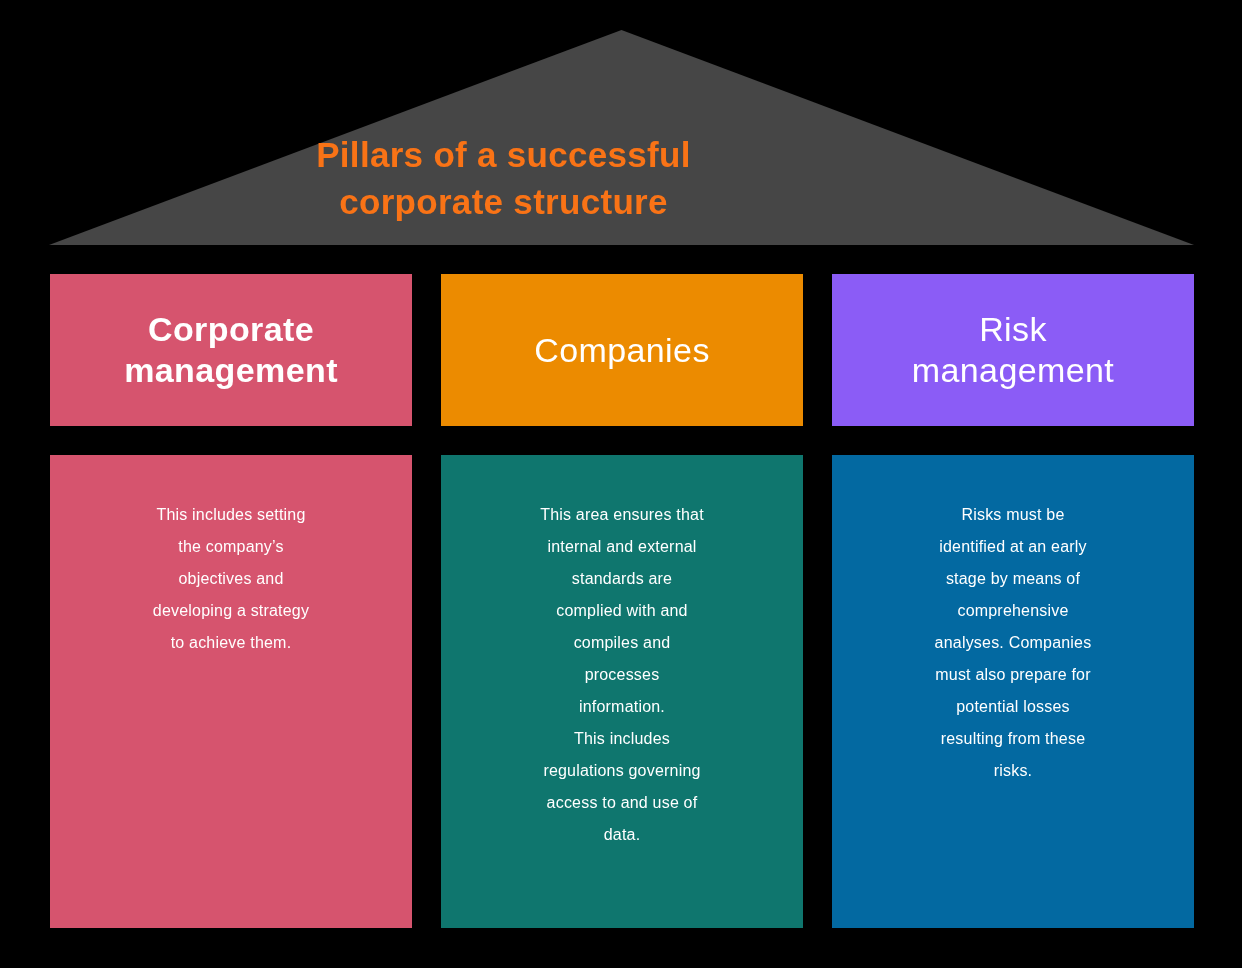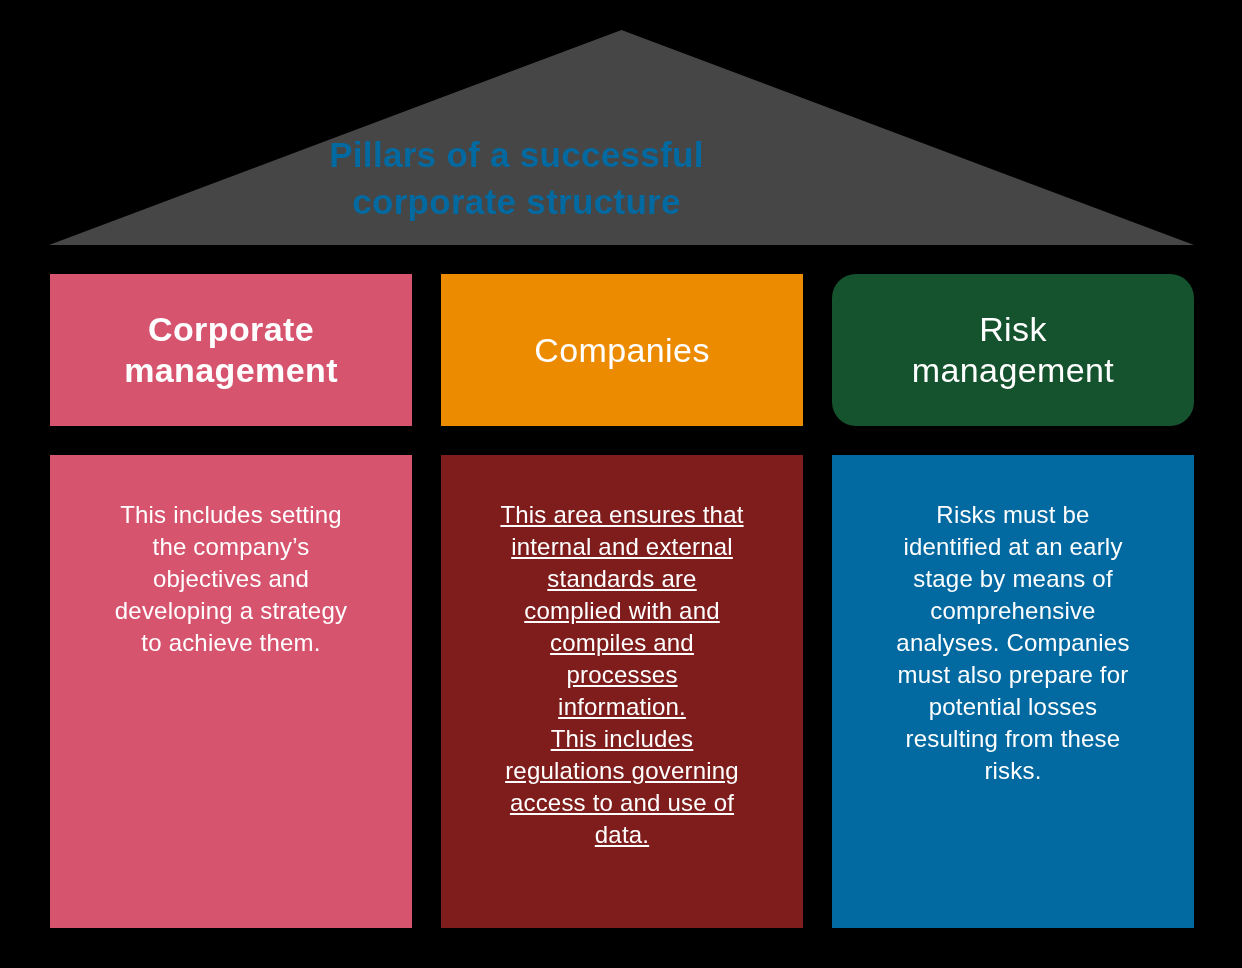--- a/index.html
+++ b/index.html
@@ -17,24 +17,24 @@
   }
   .roof-svg {
     position: absolute;
     top: 0;
     left: 0;
     display: block;
   }
   .roof-title {
     position: absolute;
     top: 131px;
-    left: 14px;
+    left: 1px;
     width: 1005px;
     text-align: center;
-    color: #0369a1;
+    color: #f97316;
     font-size: 35px;
     line-height: 47px;
     font-weight: bold;
     white-space: pre-line;
     letter-spacing: 0.3px;
   }
   .pillar {
     position: absolute;
     top: 274px;
     width: 362px;
@@ -58,21 +58,21 @@
     white-space: pre-line;
     letter-spacing: 0.4px;
   }
   .pillar-body {
     height: 473px;
     flex: none;
     box-sizing: border-box;
     padding: 44px 14px 0 14px;
     text-align: center;
     color: #ffffff;
-    font-size: 24px;
+    font-size: 16px;
     line-height: 32px;
     white-space: pre-line;
     letter-spacing: 0.2px;
   }
 </style>
 </head>
 <body>
 
 <div class="canvas">
 
@@ -88,35 +88,35 @@
 management</div>
     <div class="pillar-body" style="background-color: rgb(214, 84, 110);">This includes setting
 the company’s
 objectives and
 developing a strategy
 to achieve them.</div>
   </div>
 
   <div class="pillar pillar-1">
     <div class="pillar-header" style="background-color: rgb(236, 139, 0);">Companies</div>
-    <div class="pillar-body" style="background-color: #7f1d1d; text-decoration: underline;">This area ensures that
+    <div class="pillar-body" style="background-color: #0f766e;">This area ensures that
 internal and external
 standards are
 complied with and
 compiles and
 processes
 information.
 This includes
 regulations governing
 access to and use of
 data.</div>
   </div>
 
   <div class="pillar pillar-2">
-    <div class="pillar-header" style="background-color: #14532d; border-radius: 24px;">Risk
+    <div class="pillar-header" style="background-color: #8b5cf6;">Risk
 management</div>
     <div class="pillar-body" style="background-color: #0369a1;">Risks must be
 identified at an early
 stage by means of
 comprehensive
 analyses. Companies
 must also prepare for
 potential losses
 resulting from these
 risks.</div>

